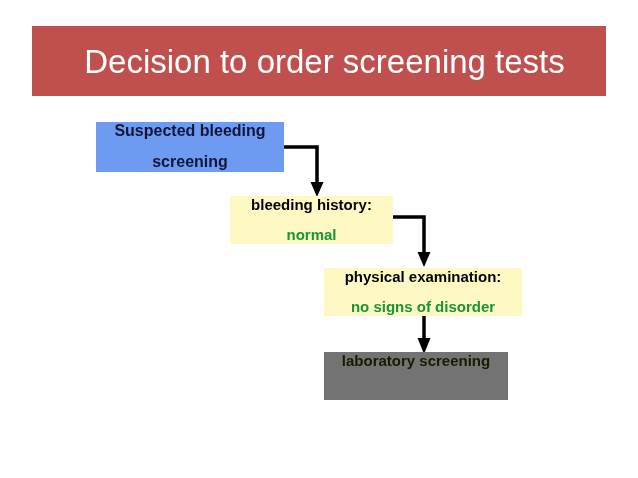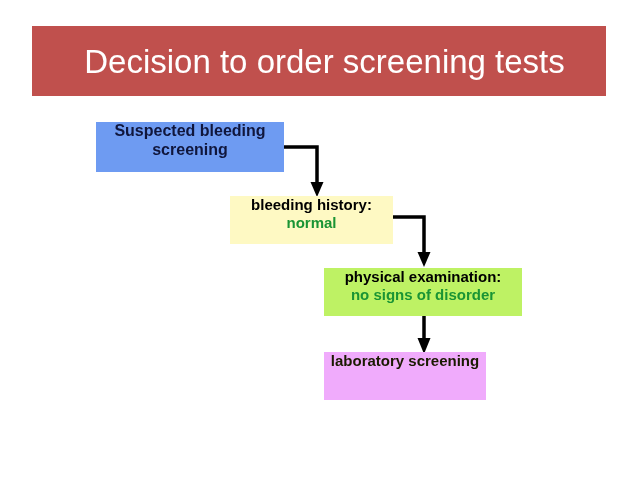--- a/index.html
+++ b/index.html
@@ -43,21 +43,21 @@
     white-space: nowrap;
   }
 
   
   .flow-box {
     position: absolute;
     box-sizing: border-box;
     display: flex;
     flex-direction: column;
     align-items: center;
-    justify-content: flex-start;
+    justify-content: space-between;
     text-align: center;
     font-family: "Liberation Sans", sans-serif;
     font-weight: bold;
     line-height: 1.18;
   }
   .flow-line { display: block; white-space: nowrap; }
 
   #box-suspected {
     left: 96px;
     top: 122px;
@@ -76,31 +76,31 @@
     background: #fef9c3;
     font-size: 15px;
     color: #000000;
   }
 
   #box-physical {
     left: 324px;
     top: 268px;
     width: 198px;
     height: 48px;
-    background: #bef264;
+    background: #fef9c3;
     font-size: 15px;
     color: #000000;
   }
 
   #box-lab {
     left: 324px;
     top: 352px;
-    width: 162px;
+    width: 184px;
     height: 48px;
-    background: #f0abfc;
+    background: #737373;
     font-size: 15px;
     color: #1a1a00;
   }
 
   .green-text { color: #1a9434; }
 
   
   .conn {
     position: absolute;
   }

